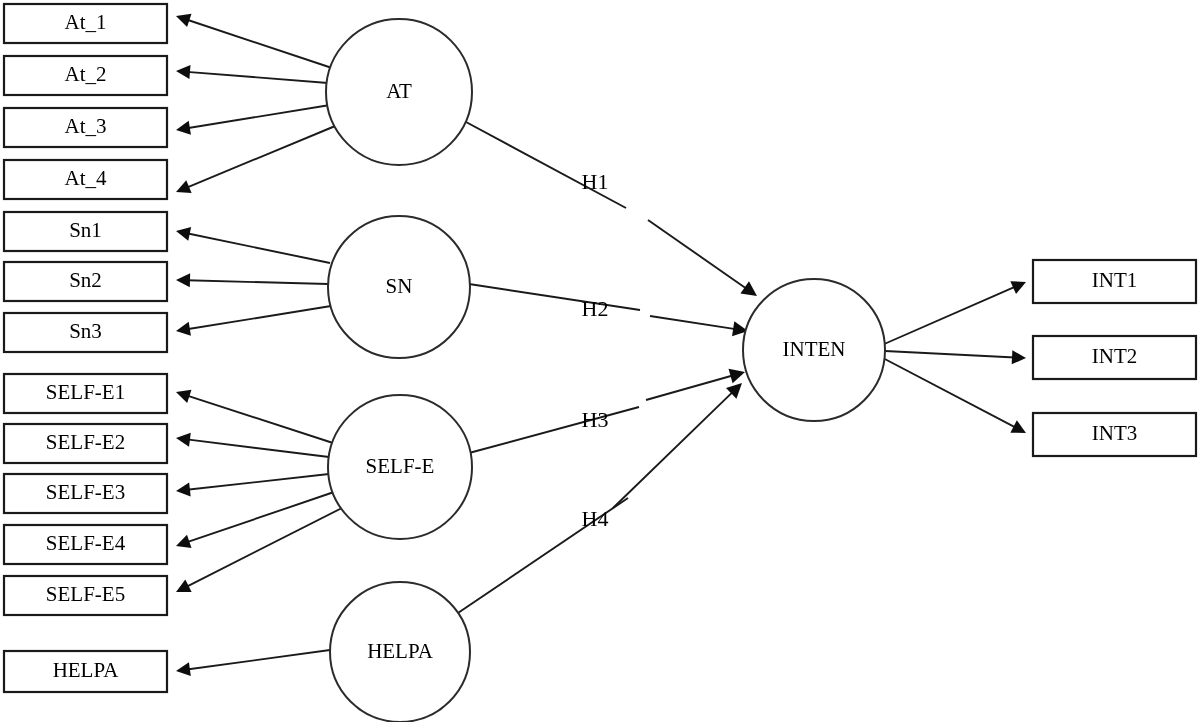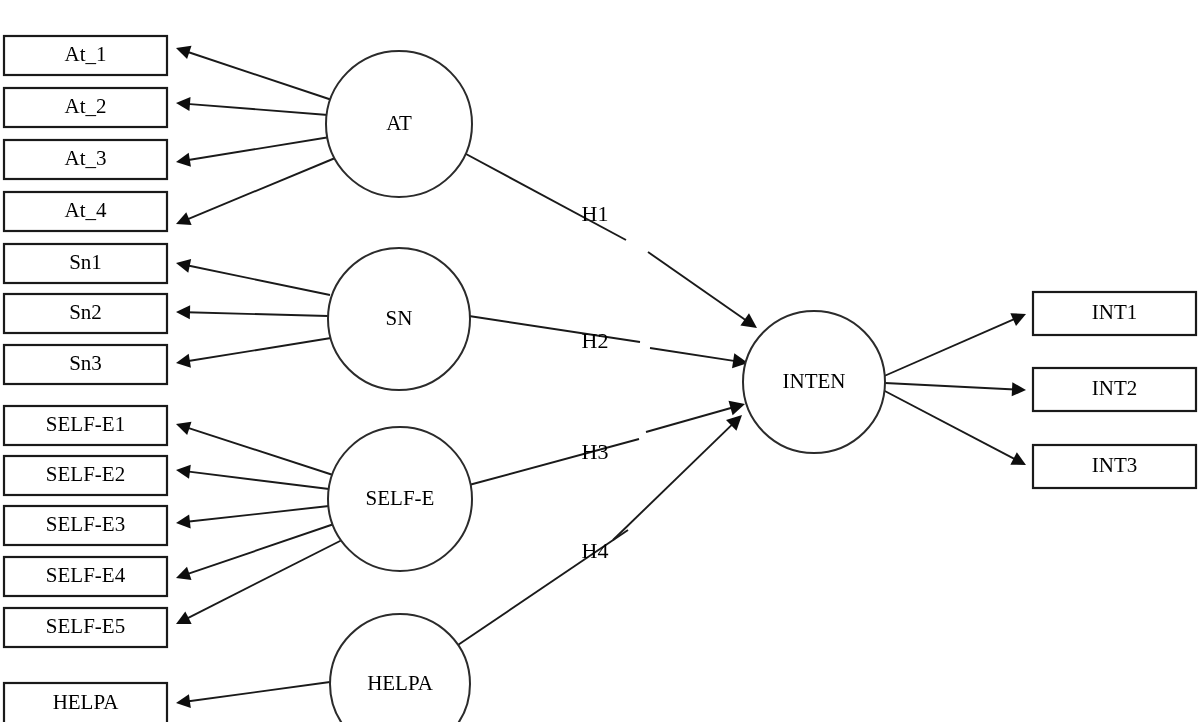--- a/index.html
+++ b/index.html
@@ -12,21 +12,20 @@
     width: 1200px;
     height: 722px;
     font-family: "Liberation Serif", "DejaVu Serif", serif;
     color: #000000;
     overflow: hidden;
   }
   #diagram-root {
     position: relative;
     width: 1200px;
     height: 684px;
-    margin-top: 32px;
   }
   svg#sem-svg {
     display: block;
     width: 1200px;
     height: 722px;
   }
   .indicator-box rect,
   .outcome-box rect {
     fill: #ffffff;
     stroke: #1a1a1a;

